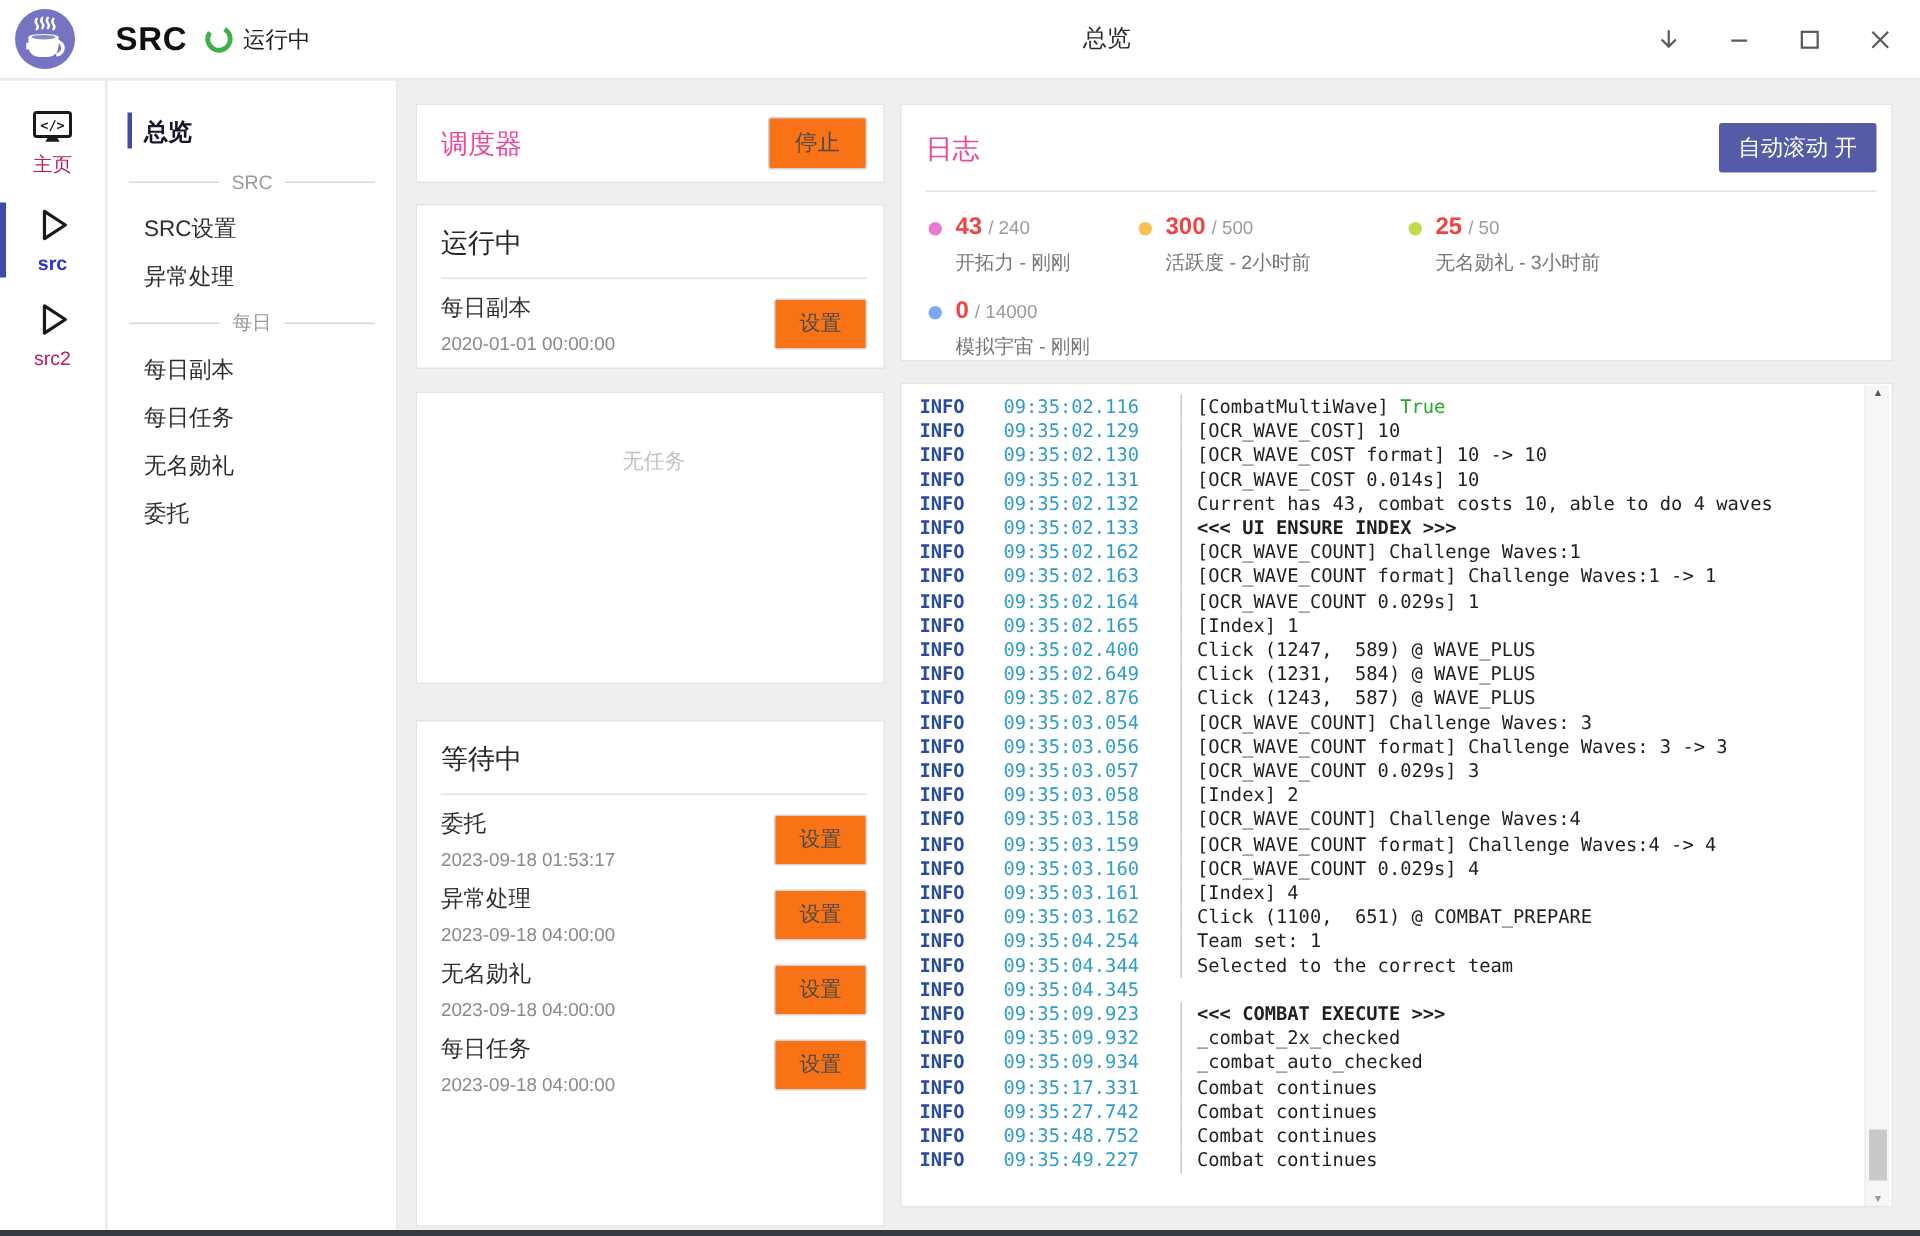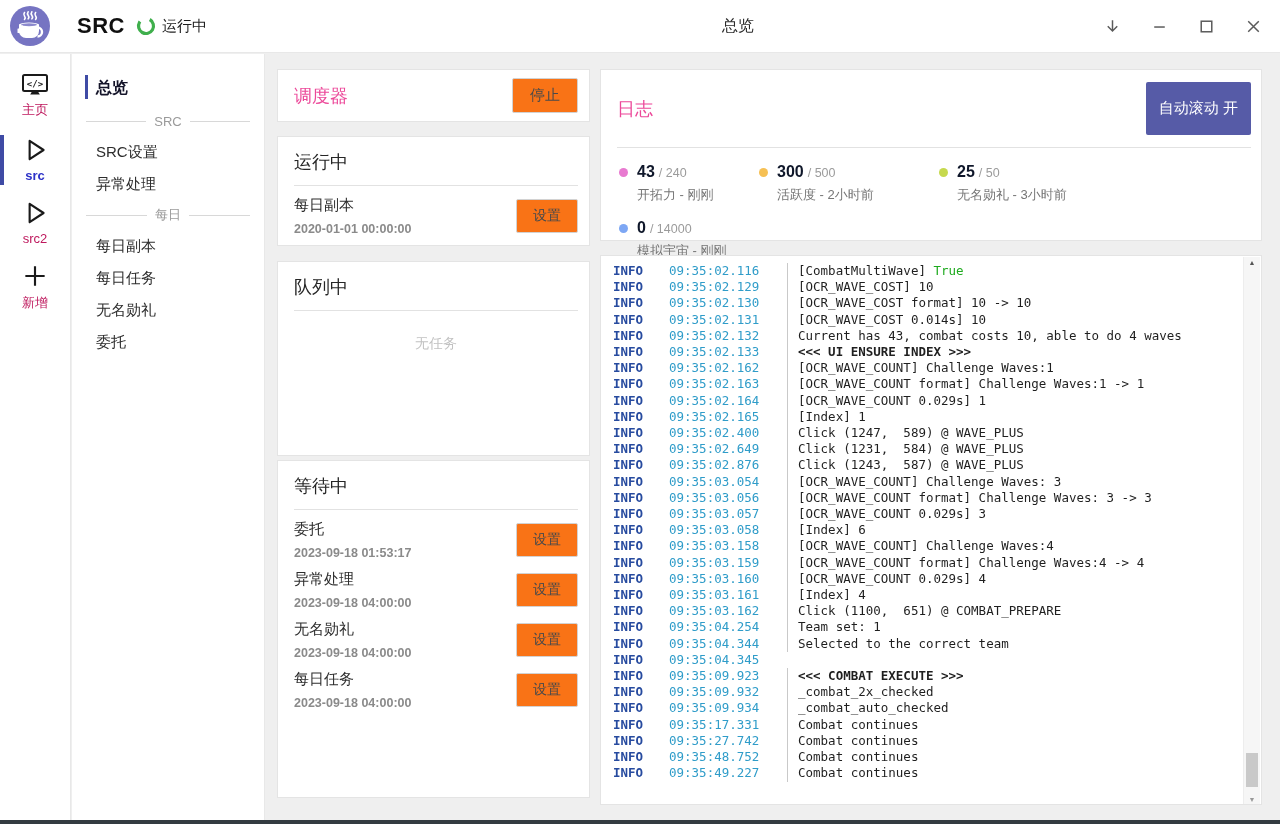--- a/index.html
+++ b/index.html
@@ -44,39 +44,39 @@
   .panel-head{font-size:18px;color:#262626;padding-bottom:11px;border-bottom:1px solid #e2e2e2;}
   .btn{background:#f97316;border:1px solid #d2d2d2;border-radius:2px;color:#4a4a4a;font-size:15px;
     cursor:pointer;font-family:inherit;}
   .btn-stop{padding:7px 17px;}
   .btn-setting{padding:7px 16px;font-size:14px;flex:none;}
 
   #scheduler{left:277px;top:69px;width:313px;height:53px;display:flex;align-items:center;
     justify-content:space-between;padding:0 11px 0 16px;}
   #running{left:277px;top:136px;width:313px;height:110px;padding:13px 11px 0 16px;}
   #queue{left:277px;top:261px;width:313px;height:195px;padding:13px 11px 0 16px;}
-  #pending{left:277px;top:460px;width:313px;height:338px;padding:13px 11px 0 16px;}
+  #pending{left:277px;top:480px;width:313px;height:338px;padding:13px 11px 0 16px;}
 
   .task-row{display:flex;align-items:center;padding-top:10px;}
   .task-info{flex:1;}
   .task-name{font-size:15px;color:#2d2d2d;margin-bottom:7px;}
-  .task-time{font-size:12.5px;color:#8a8a8a;font-weight:bold;}
+  .task-time{font-size:12.5px;color:#8a8a8a;}
   .queue-empty{text-align:center;color:#c2c2c2;font-size:14px;margin-top:24px;}
 
   
   #log-header{left:600px;top:69px;width:662px;height:172px;padding:12px 10px 0 16px;}
   .log-head-row{display:flex;align-items:center;justify-content:space-between;
     padding-bottom:12px;border-bottom:1px solid #e2e2e2;gap:21px;}
   .btn-autoscroll{background:#565ba7;color:#fff;border:none;border-radius:2px;font-size:15px;
-    padding:17px 13px;cursor:pointer;font-family:inherit;}
+    padding:7px 13px;cursor:pointer;font-family:inherit;}
   .stats-row{display:flex;margin-top:15px;}
   .stat{display:flex;align-items:flex-start;}
   .stat.w1{width:140px;} .stat.w2{width:180px;} .stat.w3{width:160px;}
   .dot{width:9px;height:9px;border-radius:50%;margin:5px 9px 0 2px;flex:none;}
-  .stat-val{font-size:16px;font-weight:bold;color:#0f172a;}
+  .stat-val{font-size:16px;font-weight:bold;color:#ef4444;}
   .stat-total{font-size:12.5px;color:#9b9b9b;margin-left:4px;}
   .stat-label{font-size:13px;color:#757575;margin-top:5px;}
 
   
   #log-panel{left:600px;top:255px;width:662px;height:550px;padding:7px 0 0 12px;overflow:hidden;}
   .log-line{display:flex;font-family:"DejaVu Sans Mono","Liberation Mono",monospace;
     font-size:12.5px;line-height:16.2px;white-space:pre;}
   .lvl{width:56px;color:#274b9f;font-weight:bold;flex:none;}
   .time{width:118px;color:#2f9cc9;flex:none;}
   .msg{border-left:1px solid #c9c9c9;padding-left:10px;color:#1f1f1f;}
@@ -159,27 +159,20 @@
       </svg>
       <span class="rail-label">src</span>
     </div>
     <div class="rail-item">
 
       <svg width="30" height="30" viewBox="0 0 28 28">
         <path d="M9 5.5 L22 14 L9 22.5 Z" fill="none" stroke="#1a1a1a" stroke-width="2" stroke-linejoin="round"></path>
       </svg>
       <span class="rail-label">src2</span>
     </div>
-    <div class="rail-item">
-
-      <svg width="30" height="30" viewBox="0 0 28 28">
-        <path d="M14 5v18M5 14h18" stroke="#1a1a1a" stroke-width="2"></path>
-      </svg>
-      <span class="rail-label">新增</span>
-    </div>
   </div>
 
   <div class="submenu">
     <div class="menu-overview">
       <span class="bar"></span>
       <span>总览</span>
     </div>
     <div class="menu-divider">
       <span class="line"></span>
         <span>SRC</span>
@@ -208,21 +201,20 @@
     <div class="task-row">
       <div class="task-info">
         <div class="task-name">每日副本</div>
         <div class="task-time">2020-01-01 00:00:00</div>
       </div>
       <button class="btn btn-setting">设置</button>
     </div>
   </div>
 
   <div class="panel" id="queue">
-    <div class="panel-head">队列中</div>
     <div class="queue-empty">无任务</div>
   </div>
 
   <div class="panel" id="pending">
     <div class="panel-head">等待中</div>
     <div class="task-row">
       <div class="task-info">
         <div class="task-name">委托</div>
         <div class="task-time">2023-09-18 01:53:17</div>
       </div>
@@ -385,21 +377,21 @@
 
         <div class="log-line">
           <span class="lvl">INFO</span>
           <span class="time">09:35:03.057</span>
           <span class="msg"><span>[OCR_WAVE_COUNT 0.029s] 3</span><span></span></span>
         </div>
 
         <div class="log-line">
           <span class="lvl">INFO</span>
           <span class="time">09:35:03.058</span>
-          <span class="msg"><span>[Index] 6</span><span></span></span>
+          <span class="msg"><span>[Index] 2</span><span></span></span>
         </div>
 
         <div class="log-line">
           <span class="lvl">INFO</span>
           <span class="time">09:35:03.158</span>
           <span class="msg"><span>[OCR_WAVE_COUNT] Challenge Waves:4</span><span></span></span>
         </div>
 
         <div class="log-line">
           <span class="lvl">INFO</span>

